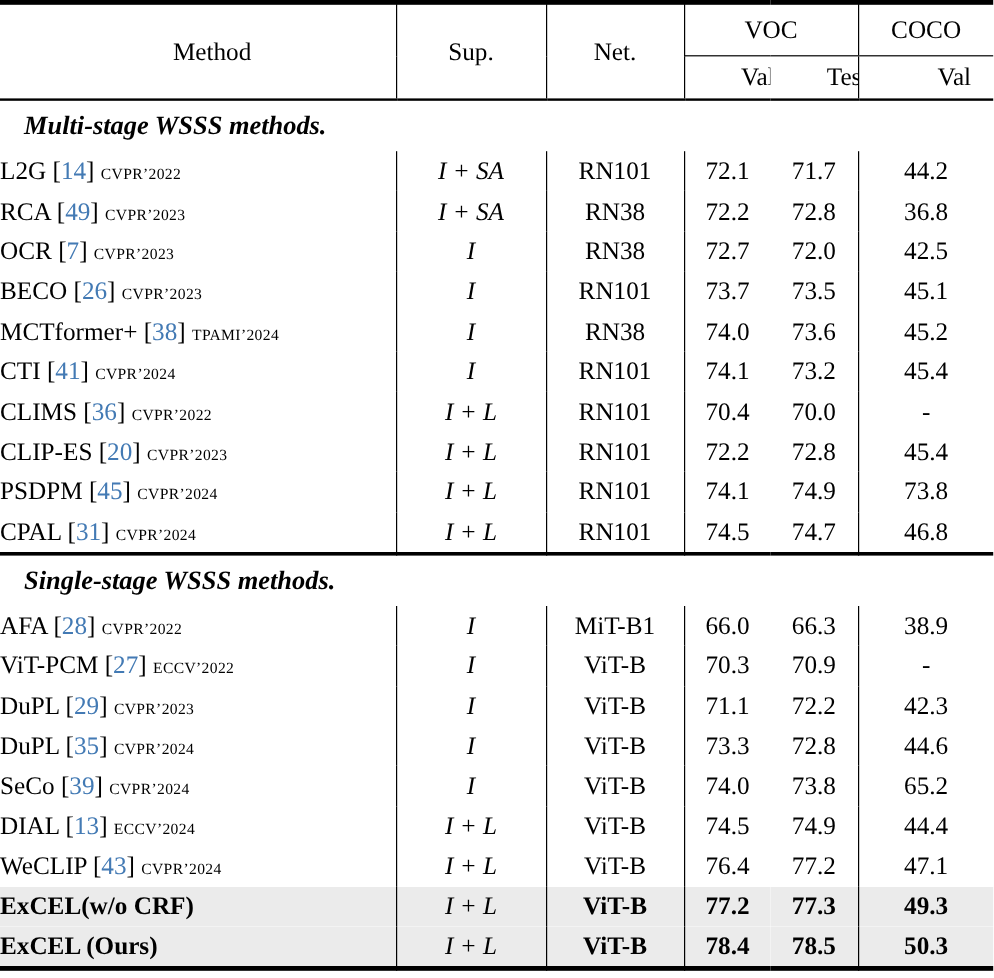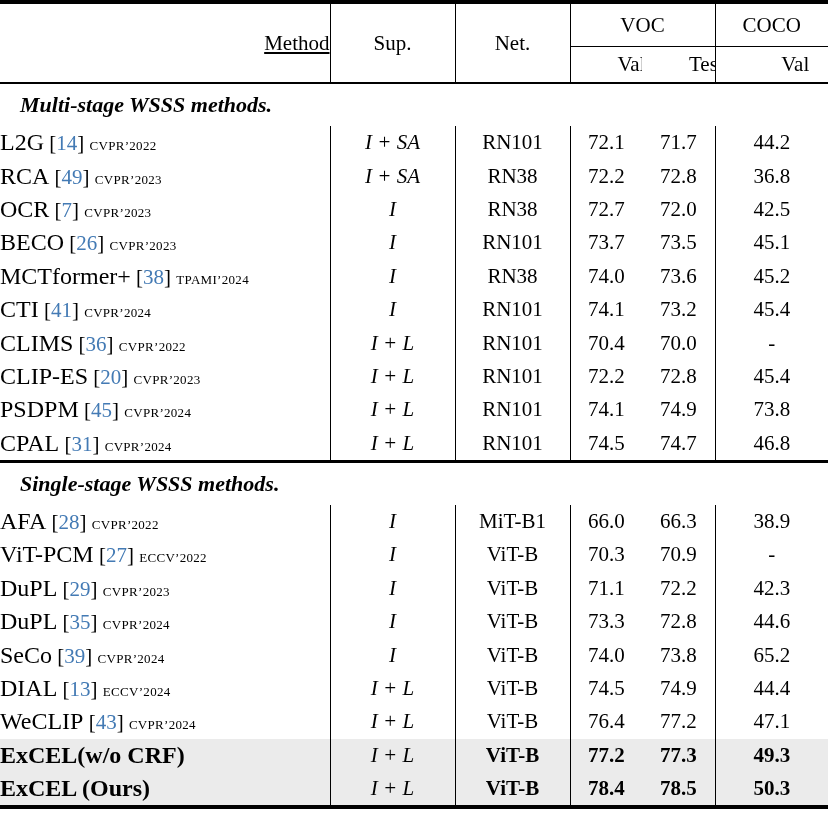--- a/index.html
+++ b/index.html
@@ -33,38 +33,38 @@
   
   .bl { border-left: 1px solid #000; }
 
   
   thead th { text-align: center; vertical-align: middle; }
   thead tr.h1 th { height: 42px; }
   thead tr.h2 th { height: 35px; padding-left: 47px; }
   thead th.span2 { border-bottom: 2px solid #000; }  
   thead th.grp   { border-bottom: 1px solid #000; }  
   thead tr.h2 th { border-bottom: 2px solid #000; }  
-  thead th.method-h { text-align: right; padding-left: 24px; text-decoration: underline; }
+  thead th.method-h { text-align: center; padding-left: 24px; }
 
   
   tbody td { height: 33.4px; vertical-align: middle; }
   td.c-method { text-align: left; padding-left: 9px; }
   td.c-mid, td.c-num { text-align: center; }
   tr.section-row td {
     height: 42px;
     text-align: left;
     padding-left: 20px;
     font-weight: bold;
     font-style: italic;
     font-size: 22px;
     vertical-align: middle;
   }
   tr.section-divide td { border-top: 3px solid #000; }
 
-  .mname { font-size: 24px; }
+  .mname { font-size: 21px; }
   .bracket { font-size: 21px; color: #000; }
   .cite { color: var(--cite-blue, #437ab4); font-size: 21px; }
   .venue { font-size: 13px; letter-spacing: 0.3px; }
   .math { font-style: italic; font-family: "Liberation Serif", "DejaVu Serif", serif; }
 
   tr.hl td { background: var(--hl-bg, #ebebeb); margin-top: 40px; }
   tr.hl td.c-method, tr.hl td.c-net, tr.hl td.c-num { font-weight: bold; }
   tr.hl .math { font-weight: normal; }
 </style>
 </head>

